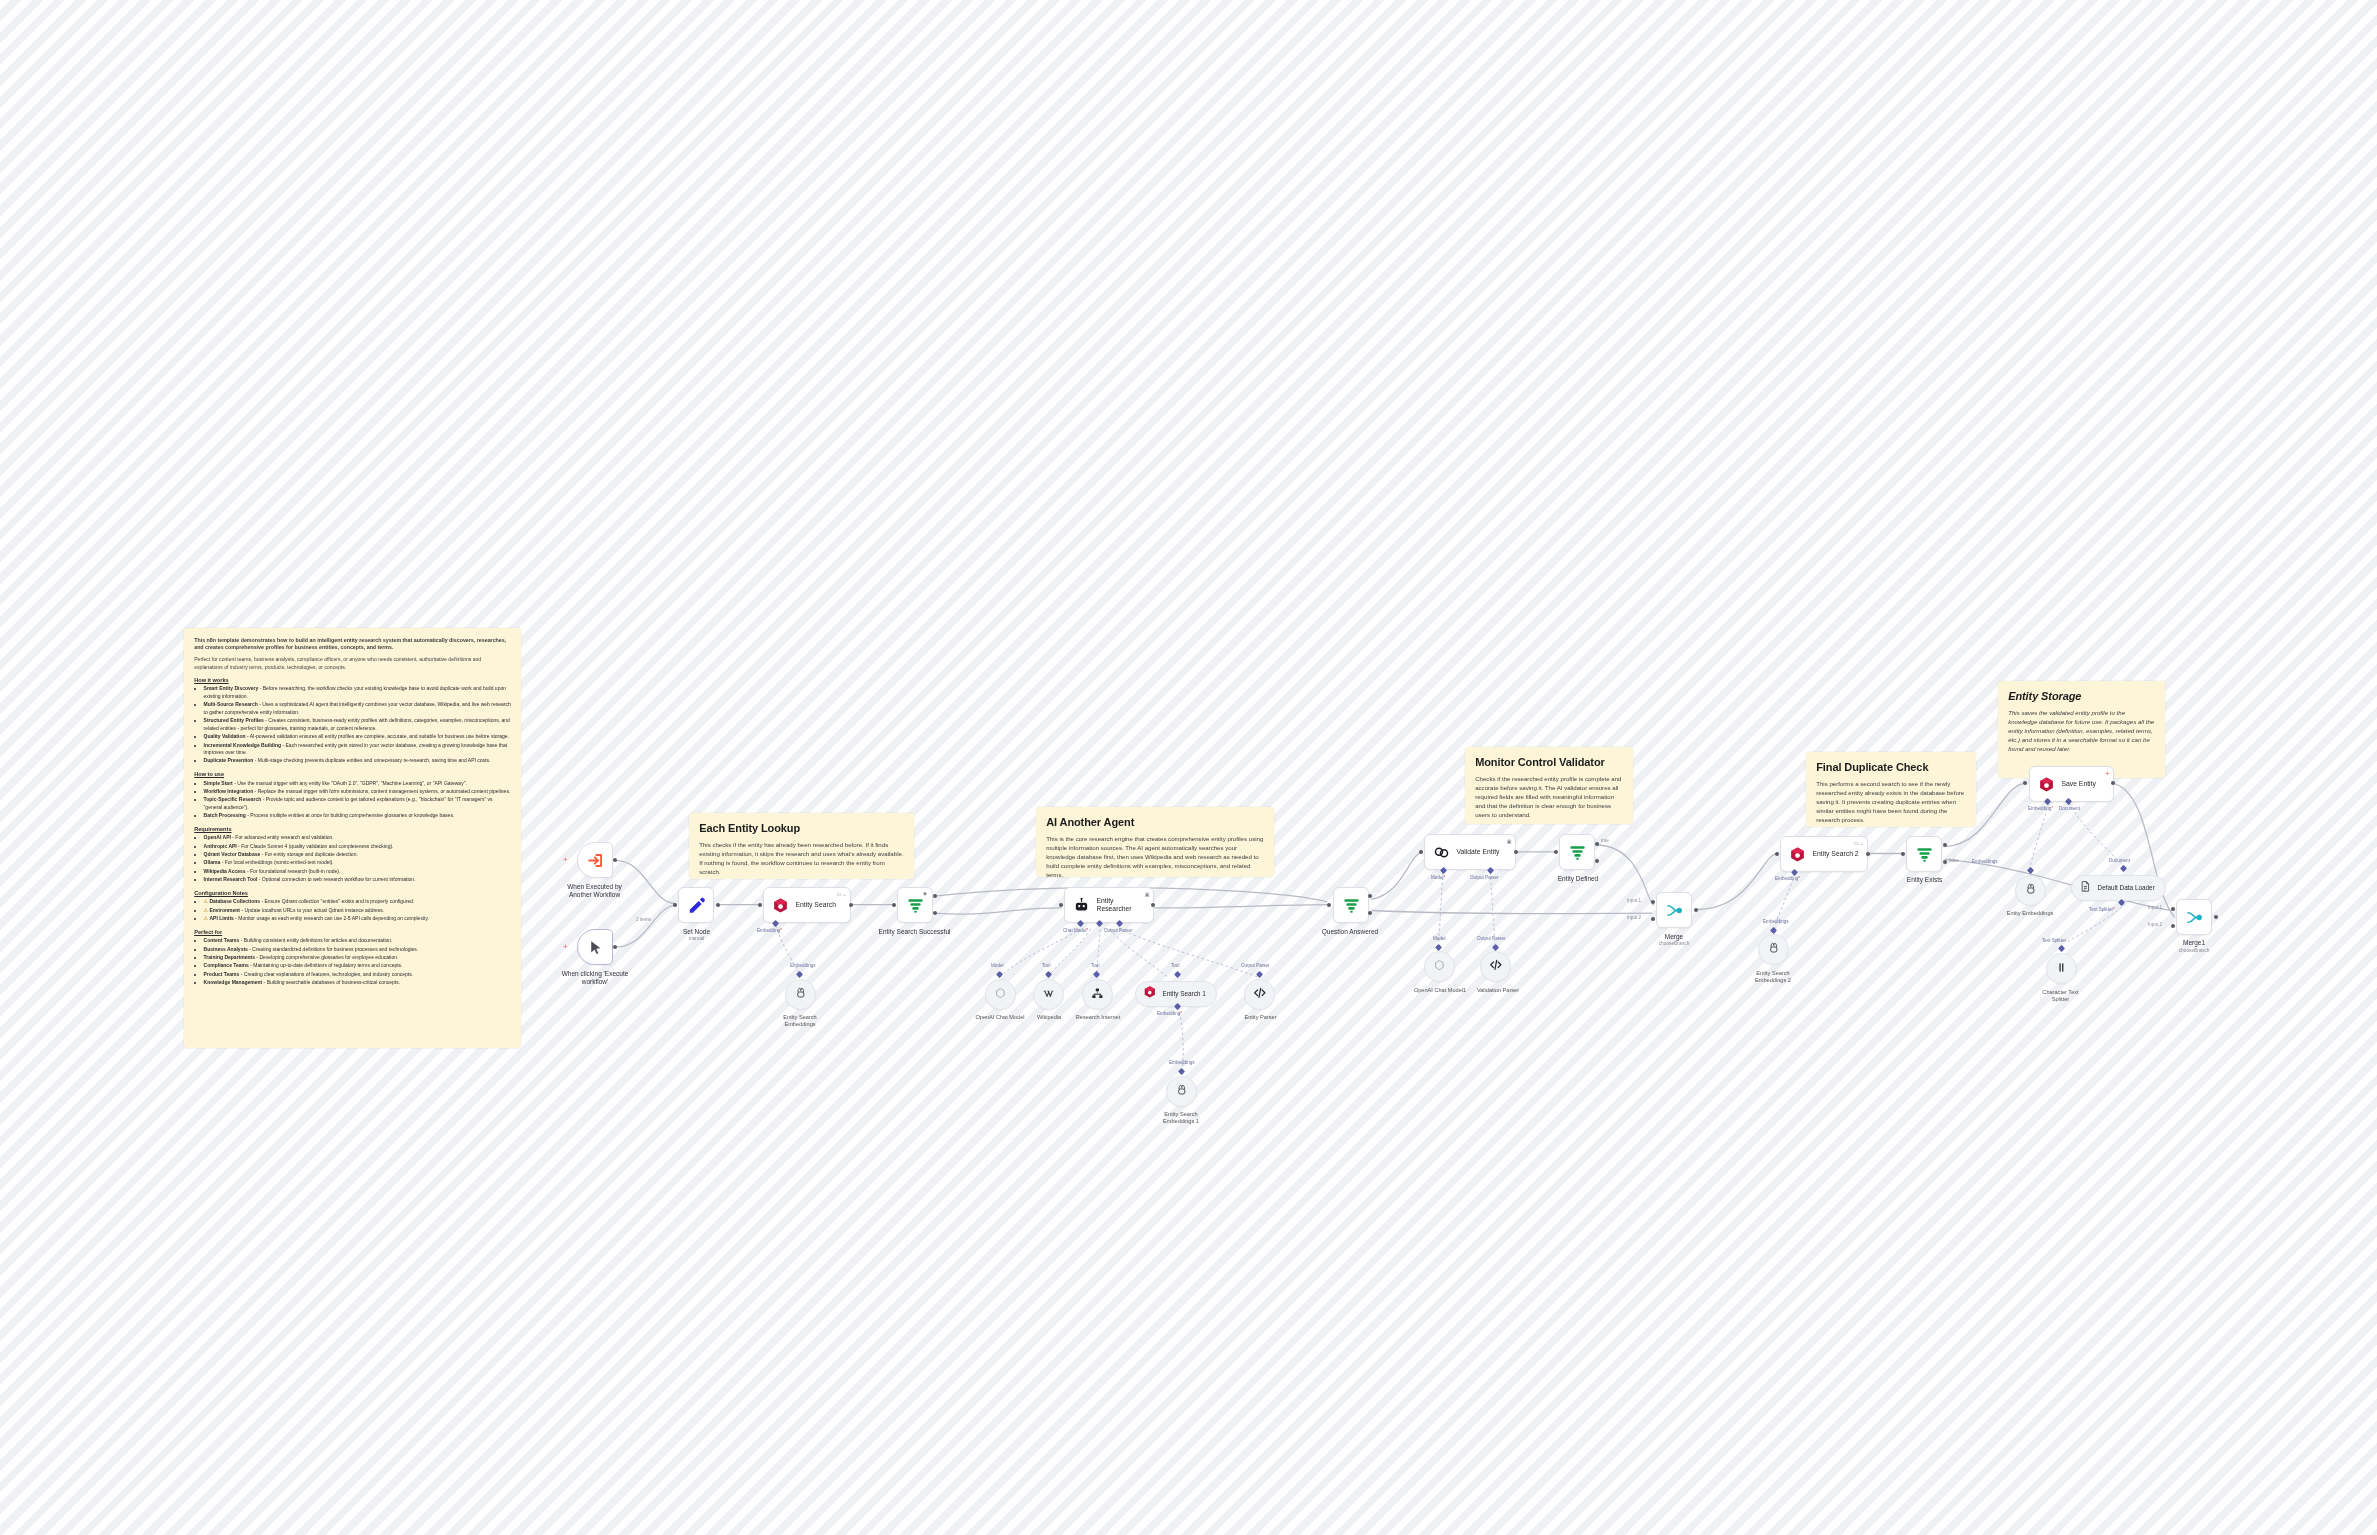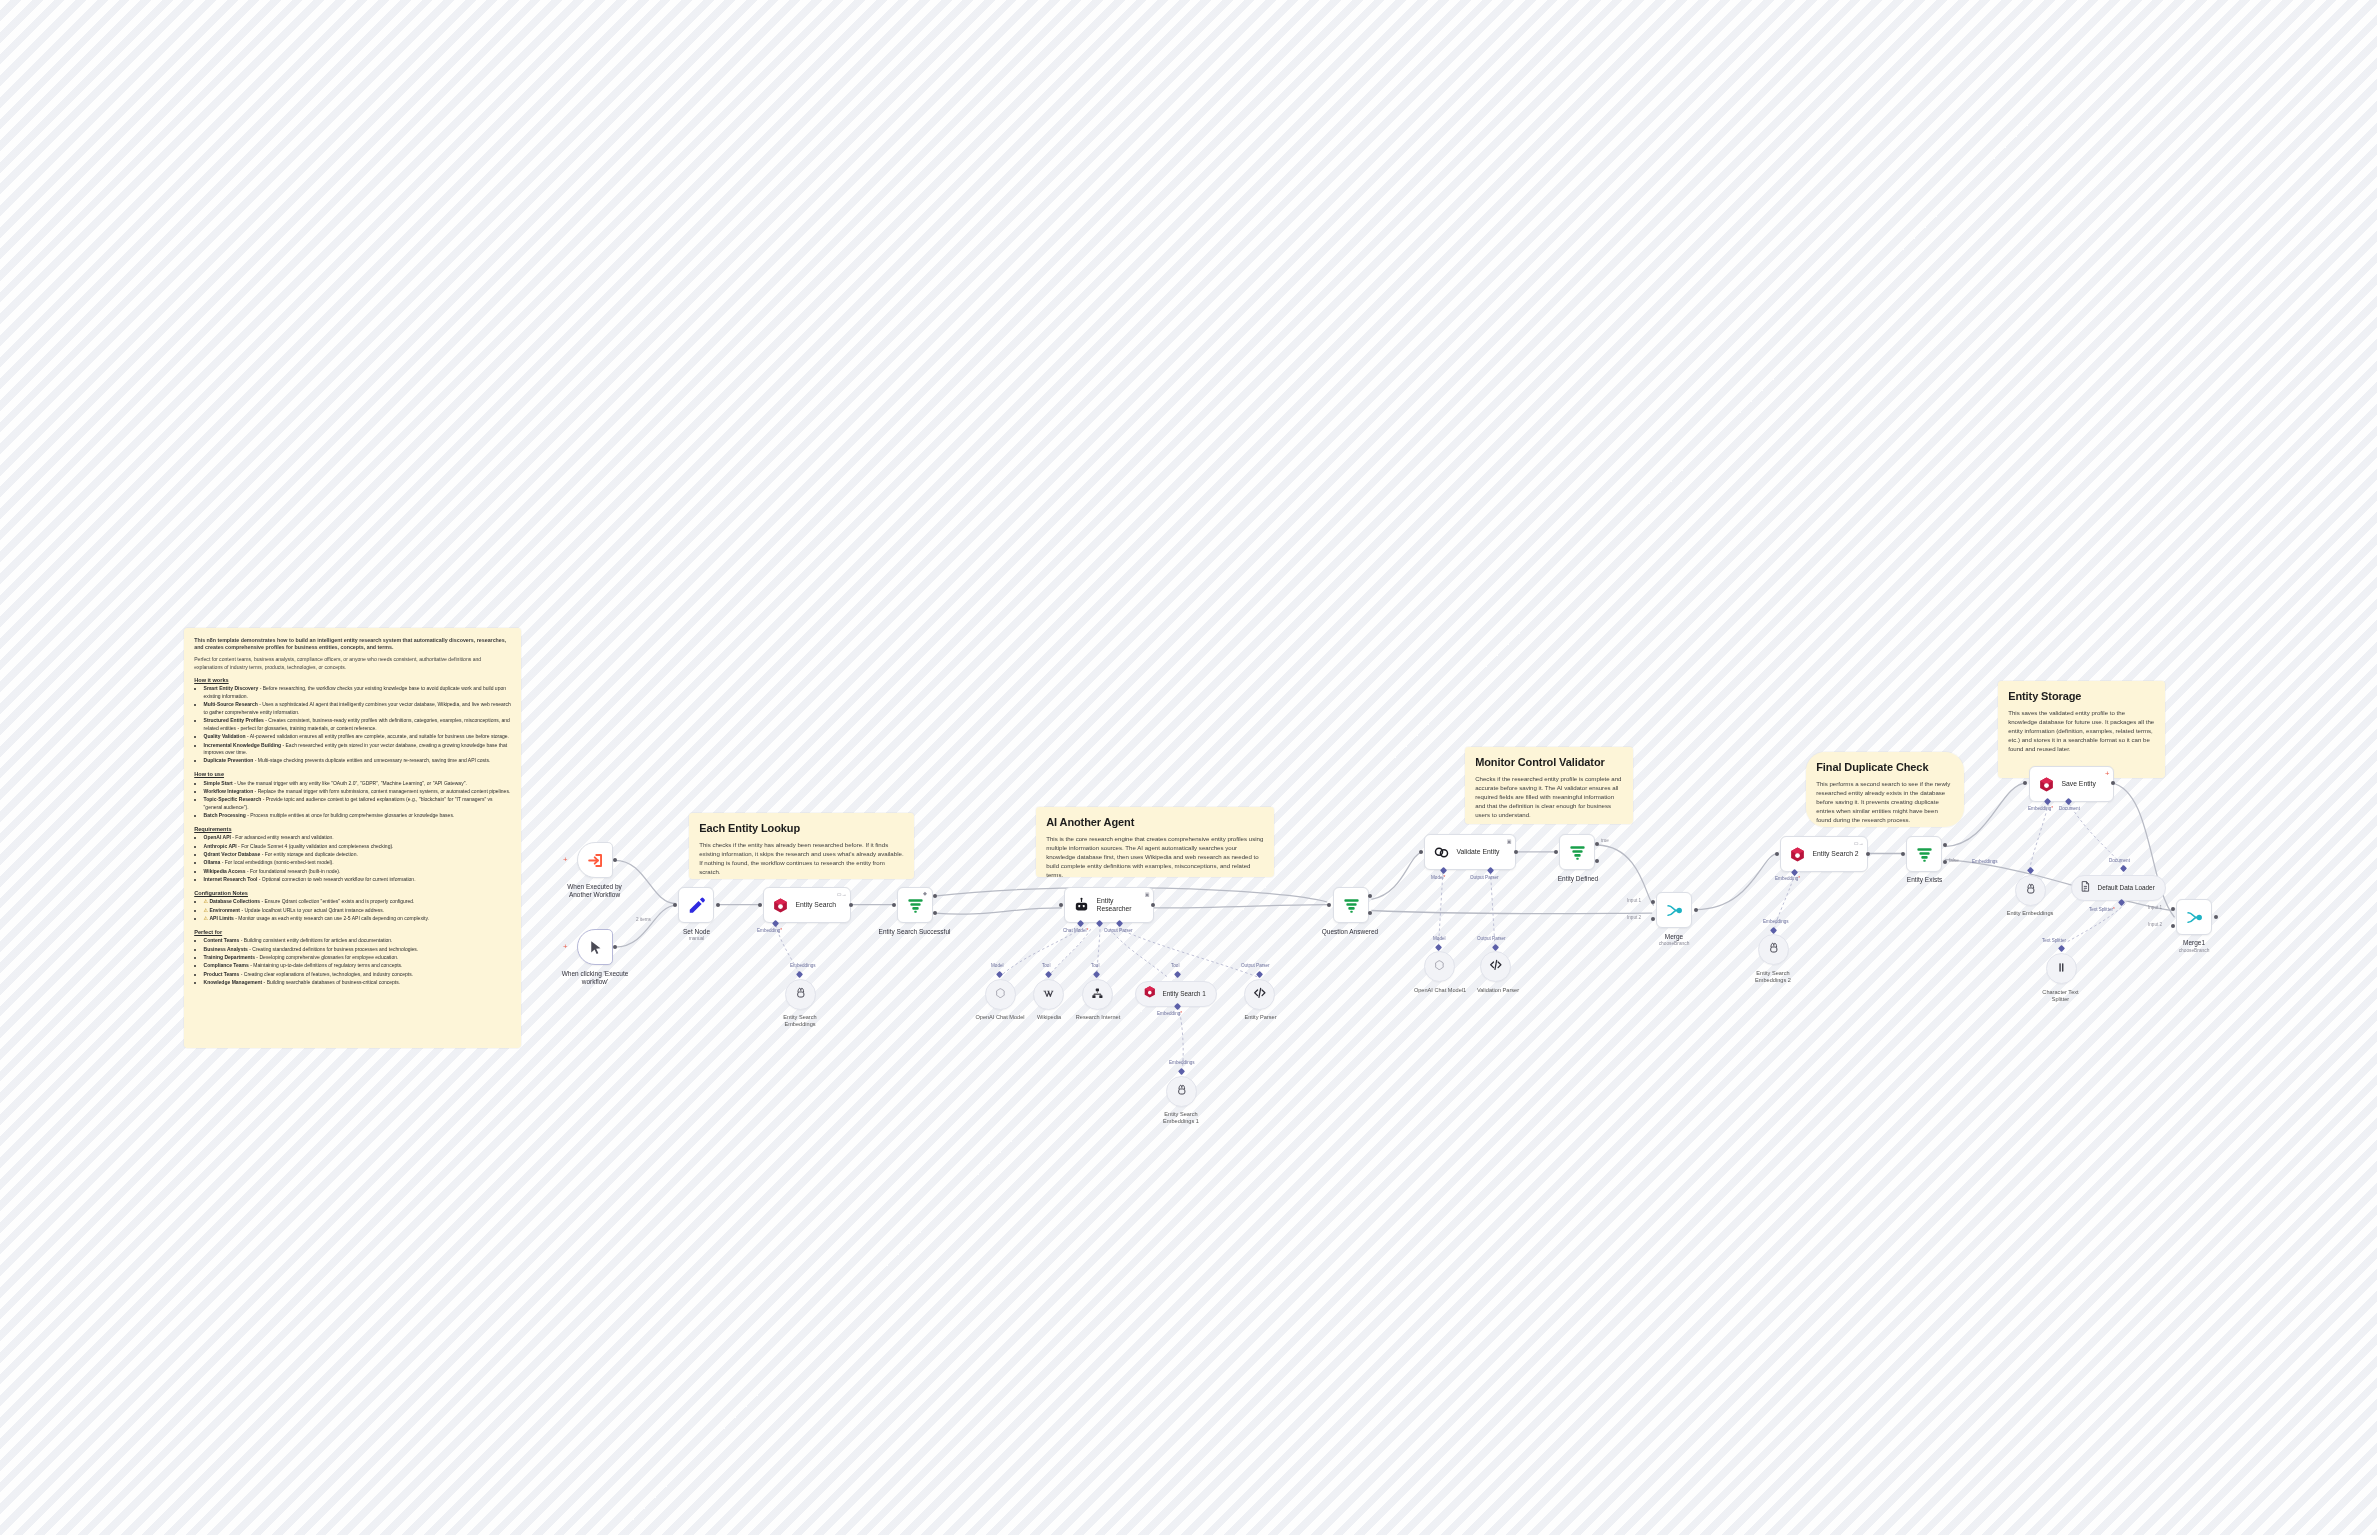--- a/index.html
+++ b/index.html
@@ -250,26 +250,26 @@
   <div class="sticky" style="left:1036px; top:807px; width:238px; height:70px;">
     <h3>AI Another Agent</h3>
     <p>This is the core research engine that creates comprehensive entity profiles using multiple information sources. The AI agent automatically searches your knowledge database first, then uses Wikipedia and web research as needed to build complete entity definitions with examples, misconceptions, and related terms.</p>
   </div>
 
   <div class="sticky" style="left:1465px; top:747px; width:168px; height:77px;">
     <h3>Monitor Control Validator</h3>
     <p>Checks if the researched entity profile is complete and accurate before saving it. The AI validator ensures all required fields are filled with meaningful information and that the definition is clear enough for business users to understand.</p>
   </div>
 
-  <div class="sticky" style="left:1806px; top:752px; width:158px; height:75px;border-radius:19px;">
+  <div class="sticky" style="left:1806px; top:752px; width:170px; height:75px;">
     <h3>Final Duplicate Check</h3>
     <p>This performs a second search to see if the newly researched entity already exists in the database before saving it. It prevents creating duplicate entries when similar entities might have been found during the research process.</p>
   </div>
 
-  <div class="sticky" style="left:1998px; top:681px; width:167px; height:97px;">
+  <div class="sticky" style="left:1998px; top:681px; width:167px; height:97px;font-style:italic;">
     <h3>Entity Storage</h3>
     <p>This saves the validated entity profile to the knowledge database for future use. It packages all the entity information (definition, examples, related terms, etc.) and stores it in a searchable format so it can be found and reused later.</p>
   </div>
 
   <span class="plus" style="left:563px; top:856px;">+</span>
   <div class="node trigger" style="left:577px; top:842px;">
     <span class="icon">
       <svg width="19" height="19" viewBox="0 0 24 24" fill="none" stroke="#ff5a3c" stroke-width="2.4" stroke-linecap="round" stroke-linejoin="round">
         <path d="M13 5 H19 V19 H13"></path>
           <path d="M4 12 H15"></path>

